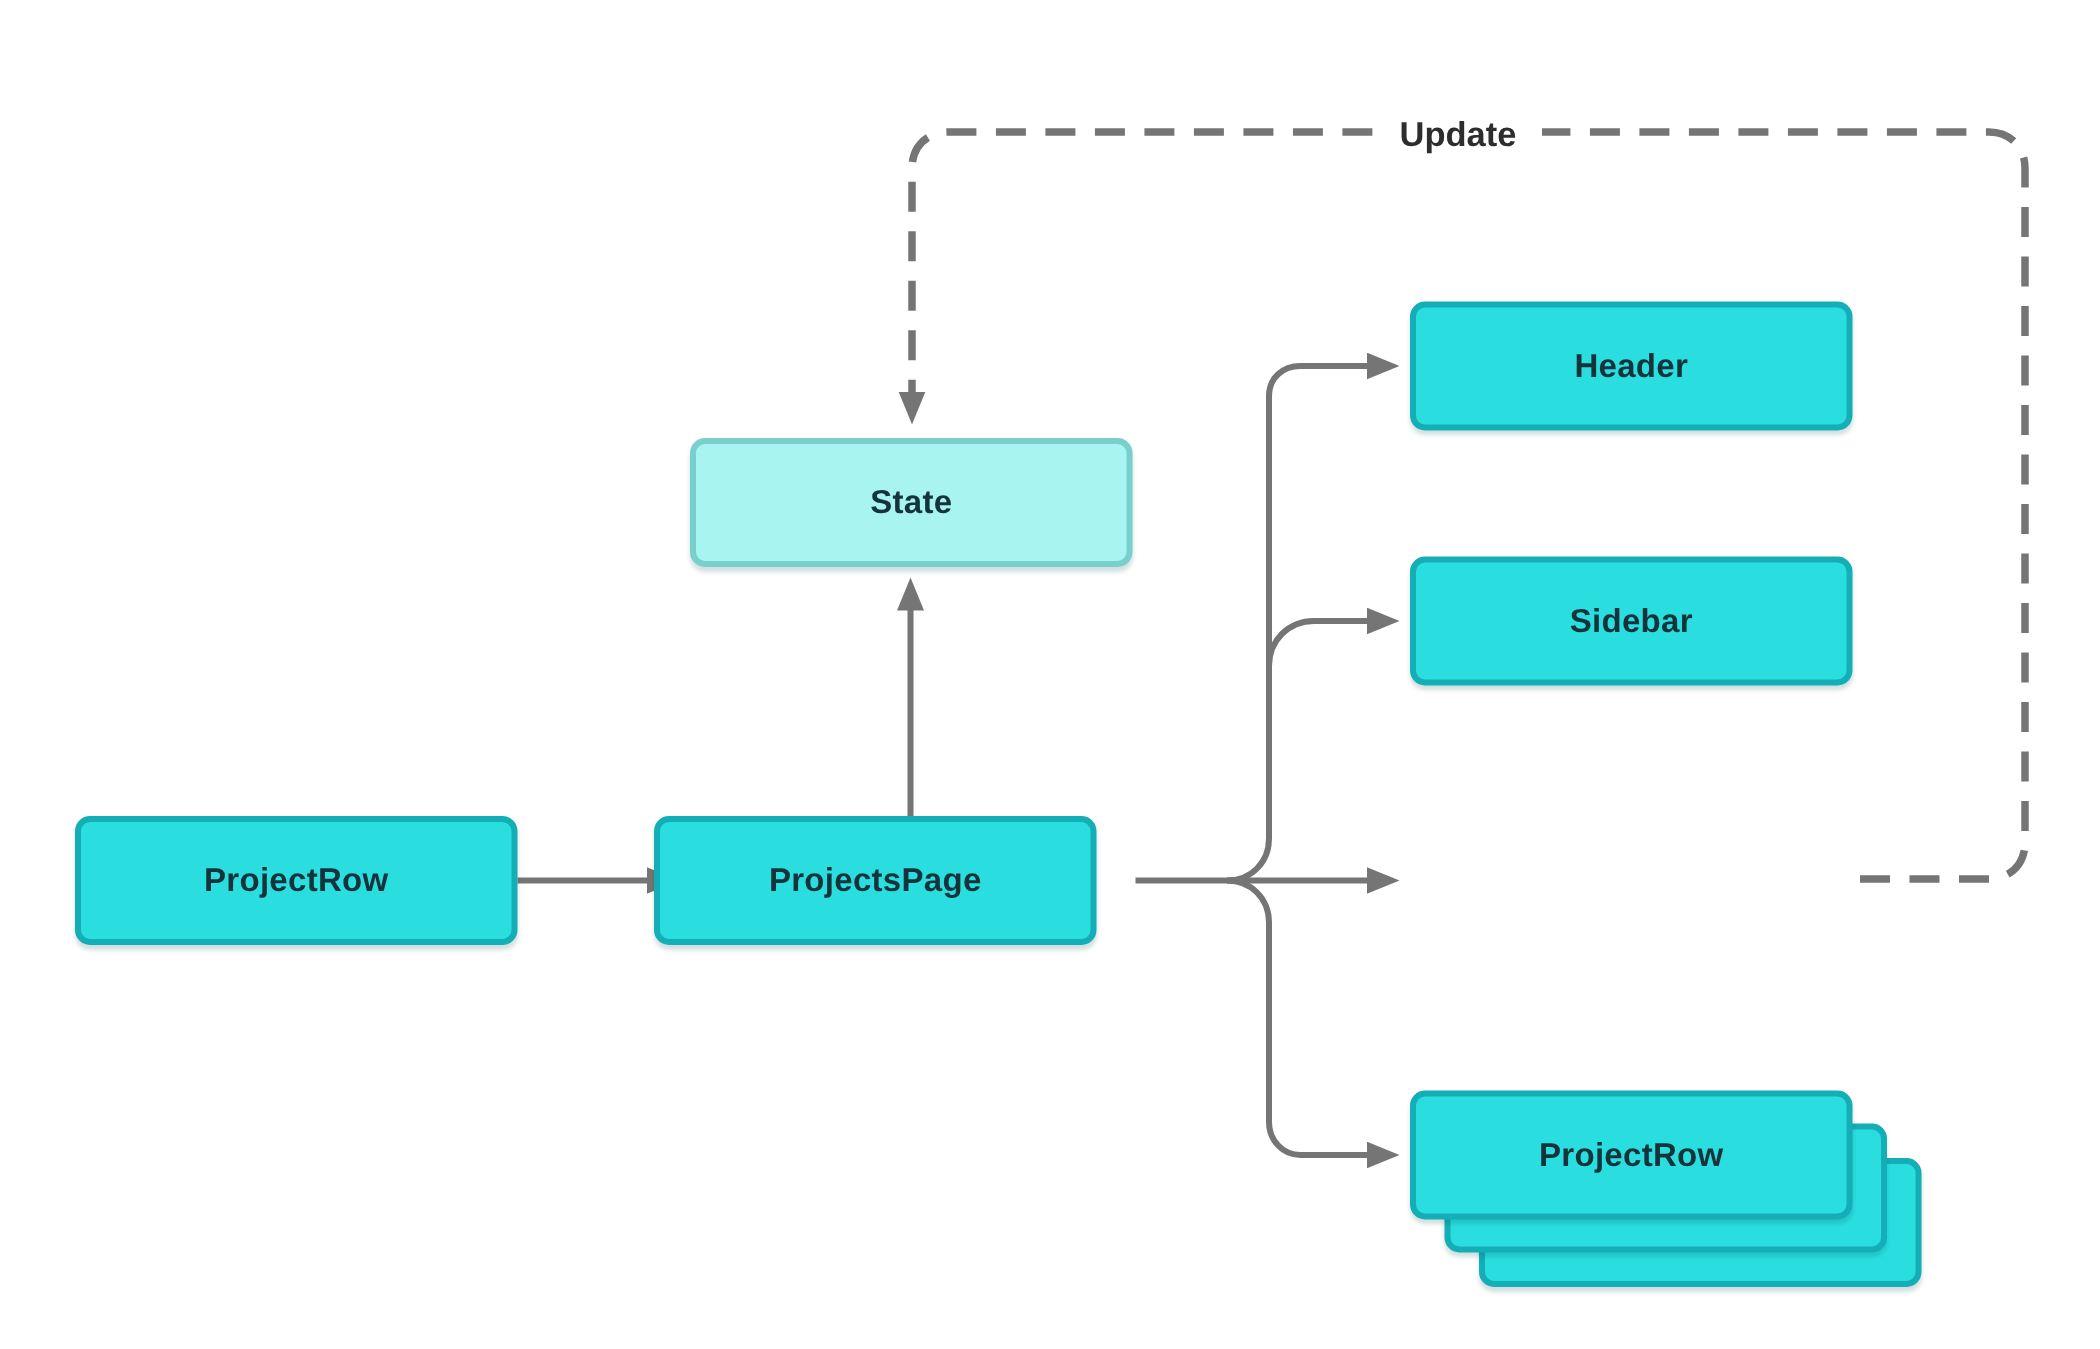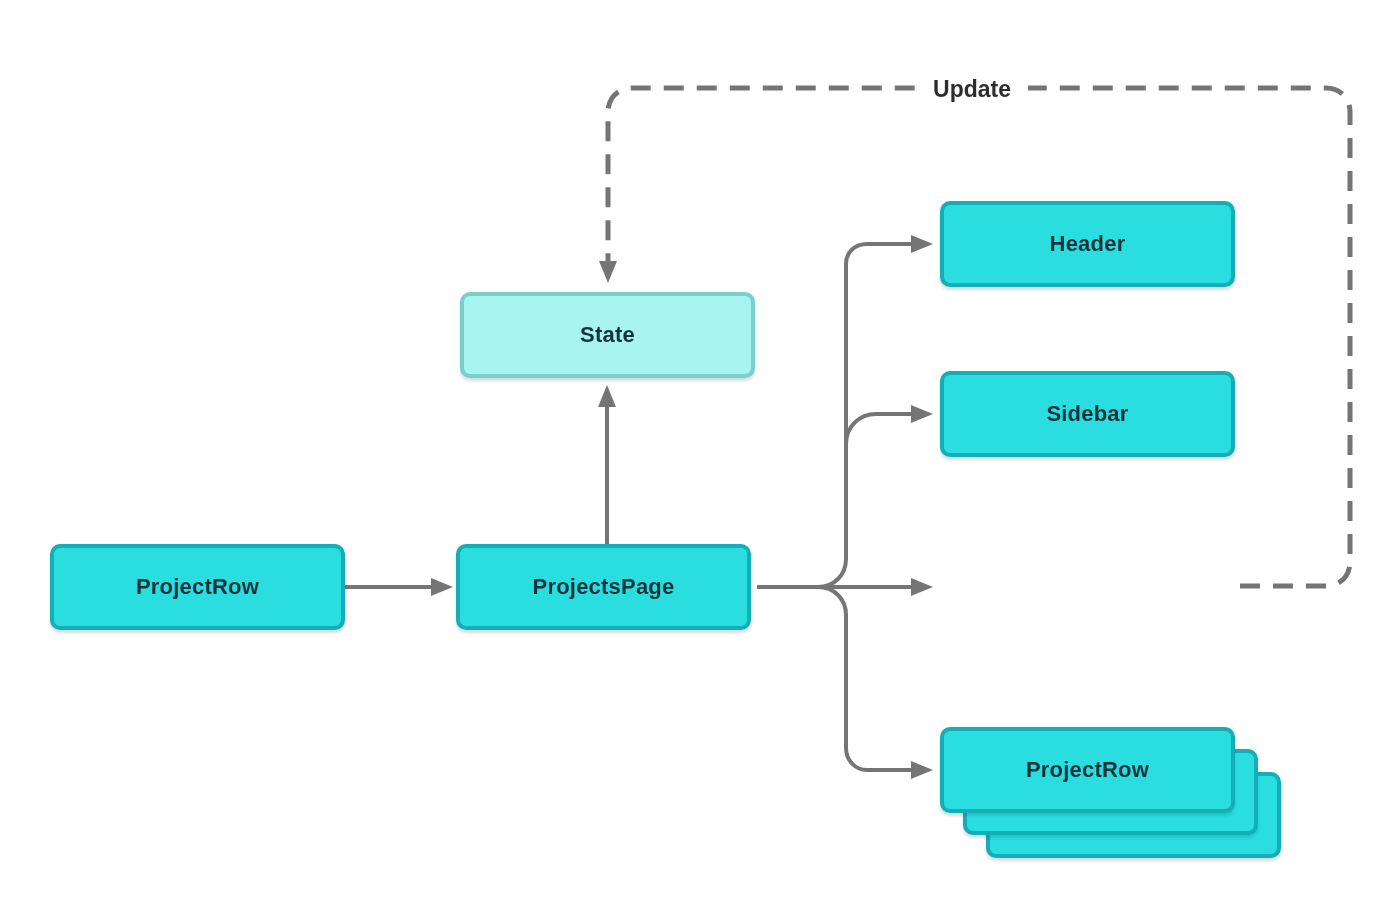--- a/index.html
+++ b/index.html
@@ -59,21 +59,21 @@
     color: var(--node-text);
     font-size: 22px;
     font-weight: bold;
     letter-spacing: 0.2px;
   }
   .node.state {
     background: var(--state-fill);
     border-color: var(--state-border);
   }
   .node-application       { left: 50px;  top: 528px; }
-  .node-projects-page     { left: 456px; top: 528px; justify-content: center; }
+  .node-projects-page     { left: 436px; top: 528px; justify-content: center; }
   .node-state             { left: 460px; top: 276px; }
   .node-header            { left: 940px; top: 185px; align-items: center; }
   .node-sidebar           { left: 940px; top: 355px; }
   .node-search-filter     { left: 940px; top: 528px; }
   .stack-wrap {
     position: absolute;
     left: 940px; top: 711px;
     width: 303px; height: 86px;
   }
   .stack-wrap .node { left: 0; top: 0; }

